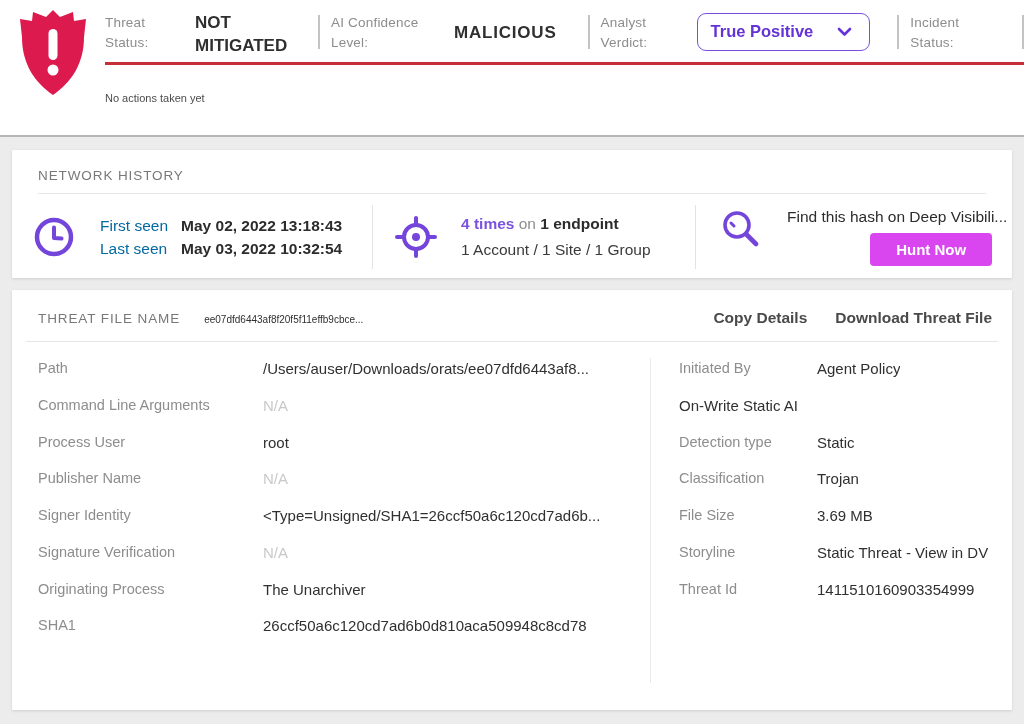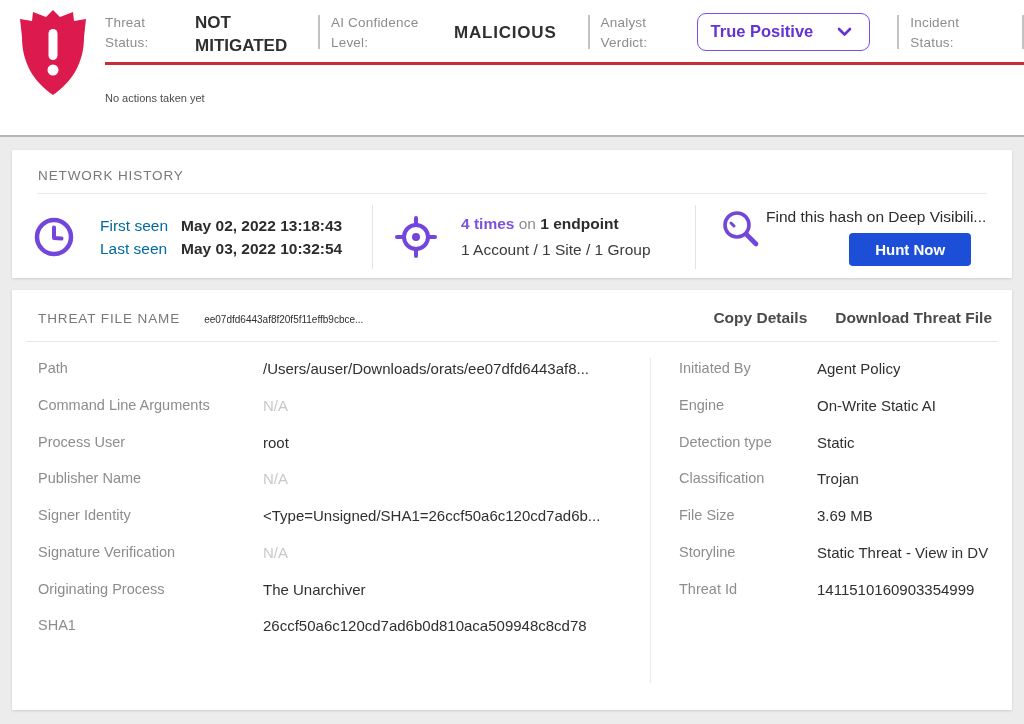--- a/index.html
+++ b/index.html
@@ -72,26 +72,26 @@
   }
   .seen-label { color:#0369a1; }
   .seen-value { color:#2c2c2c; font-weight:600; }
   .nh-div { width:1px; height:64px; background:#e3e3e3; flex:none; }
   .times-seg { gap:24px; padding-left:22px; width:322px; align-items:center; }
   .times-lines { font-size:15.5px; line-height:1.7; }
   .times-link { color:#7b52dd; font-weight:600; text-decoration:none; cursor:pointer; }
   .times-on { color:#8d8d8d; }
   .times-endpoint { color:#2c2c2c; font-weight:600; }
   .times-scope { color:#3a3a3a; font-weight:500; }
-  .hunt-seg { gap:4px; padding-left:24px; flex:1; align-items:flex-start; }
+  .hunt-seg { gap:25px; padding-left:24px; flex:1; align-items:flex-start; }
   .hunt-col { display:flex; flex-direction:column; align-items:center; }
   .hunt-text { font-size:15.5px; color:#2c2c2c; white-space:nowrap; }
   .hunt-btn {
     margin-top:7px; margin-left:68px;
-    background:#1d4ed8; color:#fff; border:none; border-radius:4px;
+    background:#d946ef; color:#fff; border:none; border-radius:4px;
     font-family:inherit; font-size:15px; font-weight:700;
     padding:8px 26px; cursor:pointer;
   }
 
   
   .file-card { min-height:420px; padding-bottom:26px; }
   .file-header { display:flex; align-items:baseline; padding:19px 20px 0 26px; }
   .file-header .card-title { flex:none; }
   .file-name { margin-left:24px; font-size:10px; color:#2f2f2f; font-weight:500;text-align:center; }
   .file-header .spacer { flex:1; }
@@ -262,21 +262,20 @@
           </div>
         </div>
       <div class="col col-right">
 
           <div class="detail-row">
             <span class="detail-label">Initiated By</span>
             <span class="detail-value">Agent Policy</span>
           </div>
 
           <div class="detail-row">
-            <span class="detail-label">Engine</span>
             <span class="detail-value">On-Write Static AI</span>
           </div>
 
           <div class="detail-row">
             <span class="detail-label">Detection type</span>
             <span class="detail-value">Static</span>
           </div>
 
           <div class="detail-row">
             <span class="detail-label">Classification</span>

